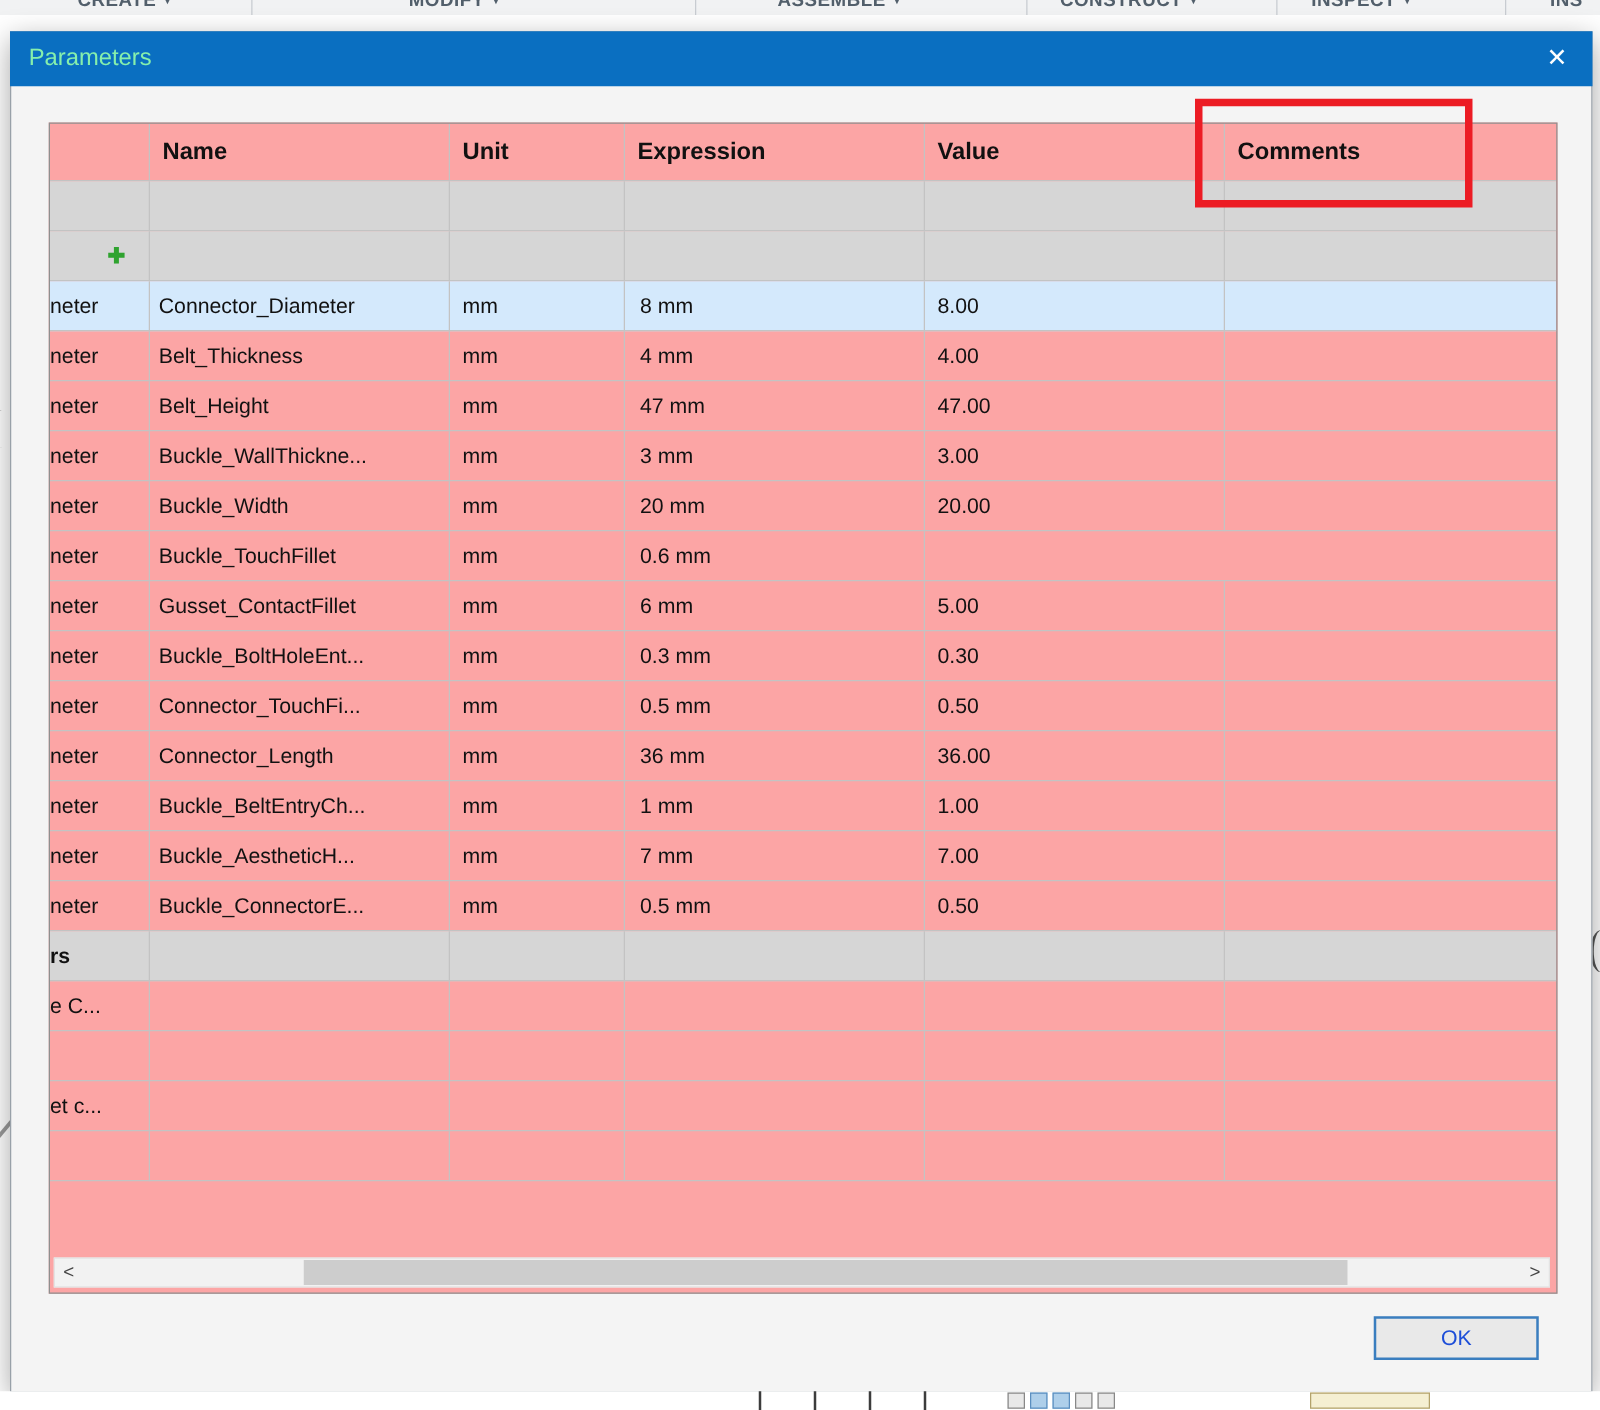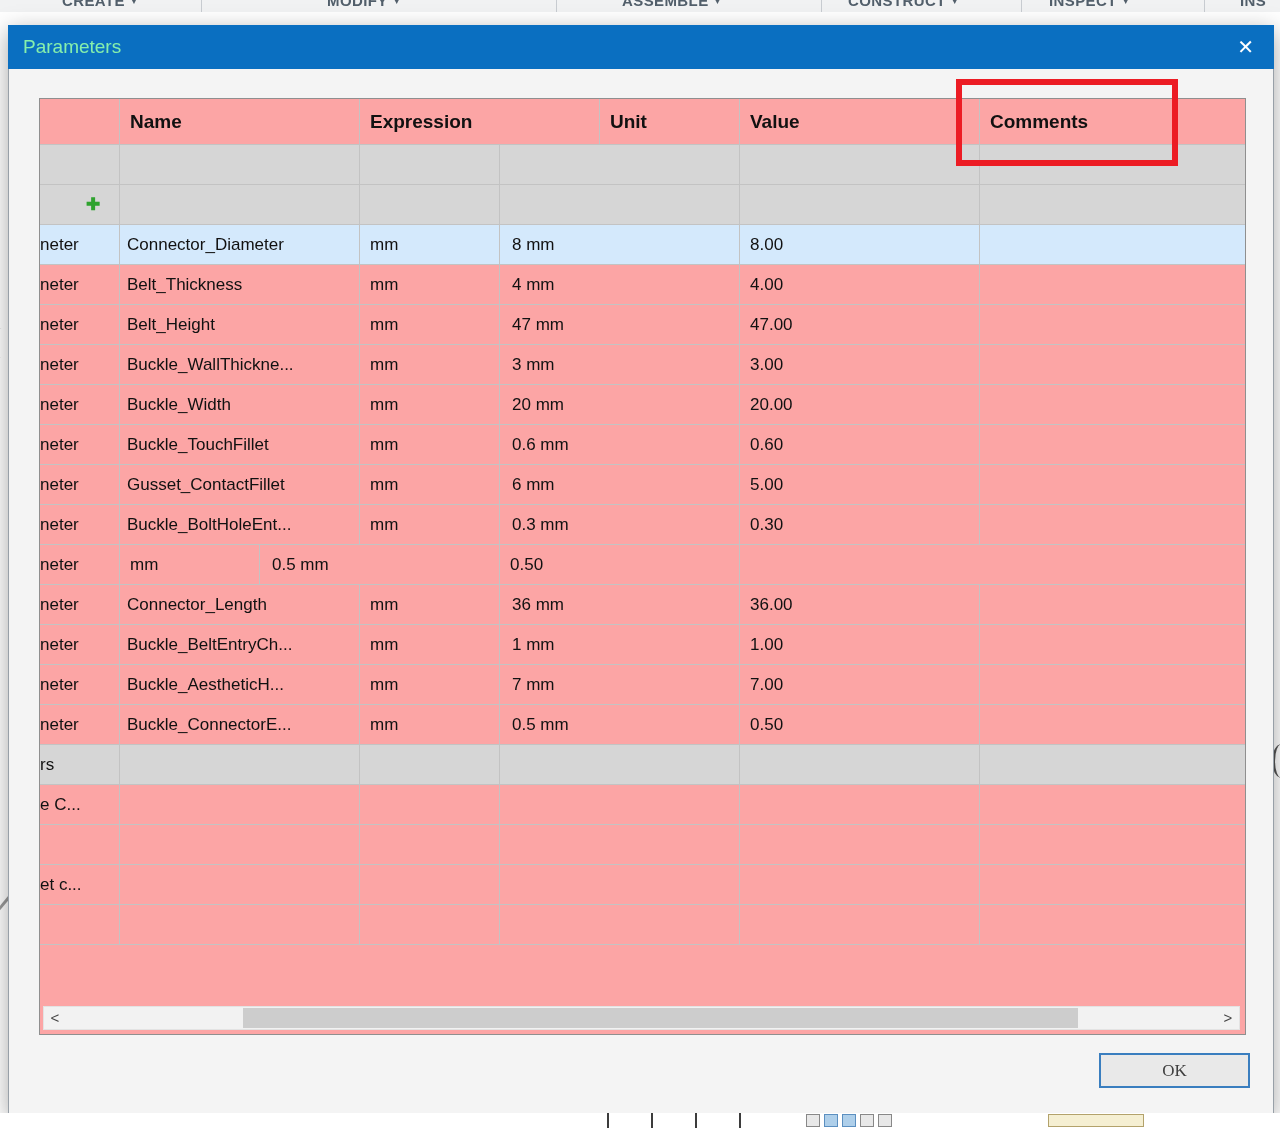--- a/index.html
+++ b/index.html
@@ -34,34 +34,34 @@
      white-space:nowrap;font-size:17px;line-height:39px;box-sizing:border-box}
   .thead .c{line-height:45px;font-weight:700;font-size:19px;padding-left:10px}
   .c0{width:80px;flex:none;padding-left:0}
   .c1{width:240px;flex:none;padding-left:7px}
   .c2{width:140px;flex:none;padding-left:10px}
   .c3{width:240px;flex:none;padding-left:12px}
   .c4{width:240px;flex:none;padding-left:10px}
   .c5{flex:1;border-right:none;padding-left:10px}
   .gray .c{background:#d6d6d6}
   .trow.selected .c{background:var(--selection,#d4e9fc)}
-  .section .c0{font-weight:400}
+  .section .c0{font-weight:700}
   .plus{display:inline-block;margin-left:46px;color:var(--plus-green,#2fa32f);
         font-size:17px;font-weight:700;line-height:39px;cursor:pointer}
 
   
   .hscroll{position:absolute;left:3px;bottom:4px;width:1197px;height:24px;background:#f2f2f2;
            border:1px solid #e3e3e3;display:flex;align-items:center;box-sizing:border-box}
   .sarrow{width:22px;text-align:center;font-size:15px;color:#444;line-height:22px;flex:none;cursor:pointer}
   .sarrow.right{margin-left:auto}
   .sthumb{position:absolute;left:199px;top:1px;width:835px;height:20px;background:#cdcdcd;cursor:grab}
 
   
-  .okbtn{position:absolute;left:1090px;top:983px;width:151px;height:35px;background:#e9e9e9;
-         border:2px solid #3a7ebf;font-size:17px;font-family:Liberation Serif, serif;color:#404040;cursor:pointer}
+  .okbtn{position:absolute;left:1090px;top:983px;width:132px;height:35px;background:#e9e9e9;
+         border:2px solid #3a7ebf;font-size:17px;font-family:Liberation Sans, sans-serif;color:#1d4ed8;cursor:pointer}
 
   
   .annotation{position:absolute;left:956px;top:79px;width:210px;height:75px;
               border:6px solid var(--annotation,#ec1c24);z-index:40;pointer-events:none}
 
   
   .bottom-strip{position:absolute;left:0;top:1113px;width:1280px;height:15px;background:#fff}
   .tick{position:absolute;top:0;width:2px;height:15px;background:#3c3c3c}
   .tl-box{position:absolute;top:1px;height:13px;border:1px solid #888;background:#e8e8e8;box-sizing:border-box}
   .tl-box.blue{background:#aecfea;border-color:#5b8fc0}
@@ -97,22 +97,22 @@
   <div class="titlebar">
     <span class="title">Parameters</span>
     <span class="close">✕</span>
   </div>
   <div class="dbody">
     <div class="tbl">
 
       <div class="thead">
         <div class="c c0"></div>
         <div class="c c1">Name</div>
+        <div class="c c2">Unit</div>
         <div class="c c3">Expression</div>
-        <div class="c c2">Unit</div>
         <div class="c c4">Value</div>
         <div class="c c5">Comments</div>
       </div>
 
       <div class="trow gray">
         <div class="c c0"></div>
         <div class="c c1"></div>
         <div class="c c2"></div>
         <div class="c c3"></div>
         <div class="c c4"></div>
@@ -169,41 +169,41 @@
     <div class="c c2">mm</div>
     <div class="c c3">20 mm</div>
     <div class="c c4">20.00</div>
     <div class="c c5"></div>
   </div>
           <div class="trow">
     <div class="c c0">neter</div>
     <div class="c c1">Buckle_TouchFillet</div>
     <div class="c c2">mm</div>
     <div class="c c3">0.6 mm</div>
-    <div class="c c4">0.60</div>
     <div class="c c5"></div>
   </div>
           <div class="trow">
     <div class="c c0">neter</div>
     <div class="c c1">Gusset_ContactFillet</div>
     <div class="c c2">mm</div>
     <div class="c c3">6 mm</div>
     <div class="c c4">5.00</div>
     <div class="c c5"></div>
   </div>
           <div class="trow">
     <div class="c c0">neter</div>
     <div class="c c1">Buckle_BoltHoleEnt...</div>
     <div class="c c2">mm</div>
     <div class="c c3">0.3 mm</div>
     <div class="c c4">0.30</div>
     <div class="c c5"></div>
   </div>
           <div class="trow">
     <div class="c c0">neter</div>
+    <div class="c c1">Connector_TouchFi...</div>
     <div class="c c2">mm</div>
     <div class="c c3">0.5 mm</div>
     <div class="c c4">0.50</div>
     <div class="c c5"></div>
   </div>
           <div class="trow">
     <div class="c c0">neter</div>
     <div class="c c1">Connector_Length</div>
     <div class="c c2">mm</div>
     <div class="c c3">36 mm</div>

